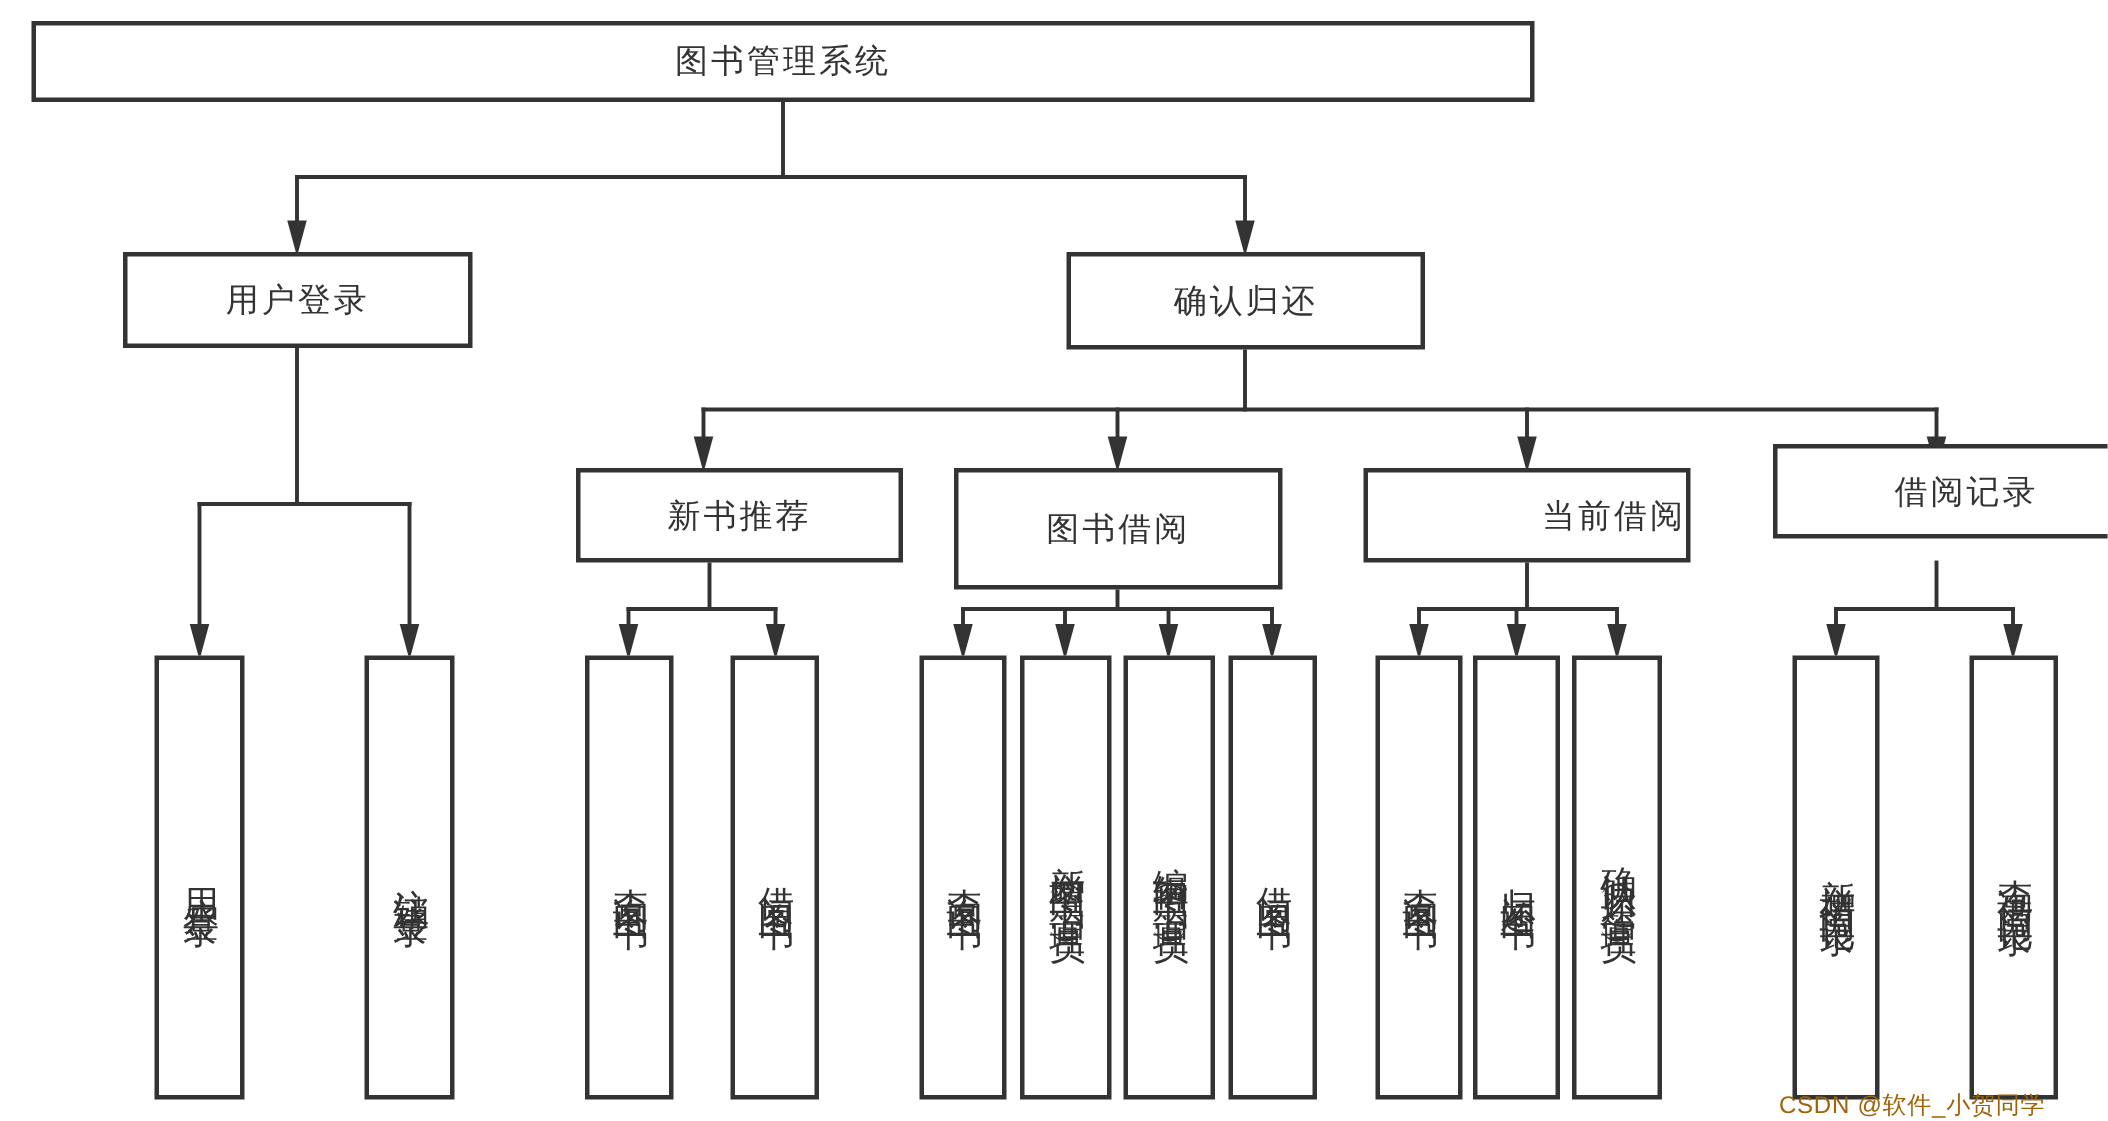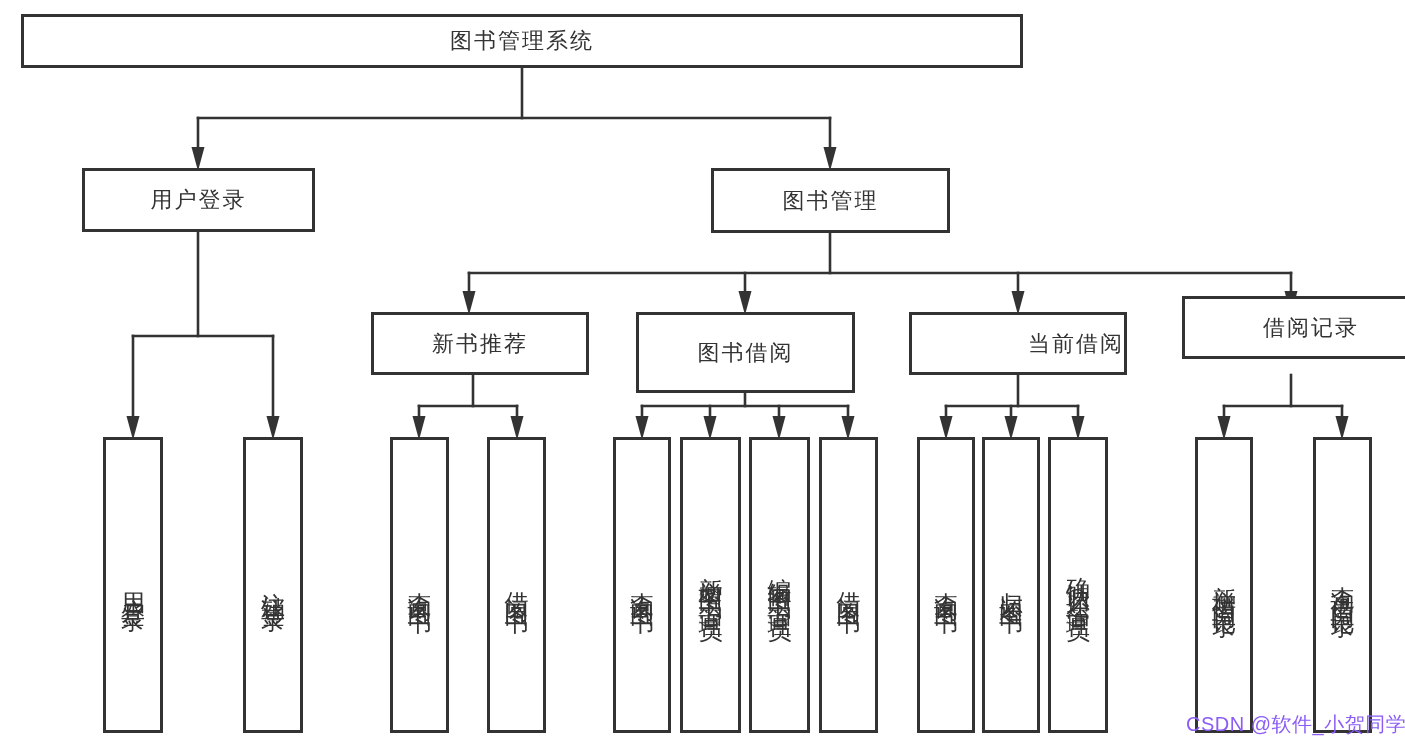--- a/index.html
+++ b/index.html
@@ -15,22 +15,22 @@
     display:flex;align-items:center;justify-content:center;
     color:#333333;
   }
   .hnode{font-size:22px;letter-spacing:2px;white-space:nowrap;}
   .vnode{font-size:24px;}
   .vnode .vtext{
     writing-mode:vertical-rl;text-orientation:mixed;
     letter-spacing:6px;line-height:1;white-space:nowrap;
   }
   #watermark{
-    position:absolute;left:1186px;top:711px;
-    font-size:20px;color:#8b5cf6;letter-spacing:0.5px;white-space:nowrap;
+    position:absolute;left:1186px;top:727px;
+    font-size:16px;color:#a16207;letter-spacing:0.5px;white-space:nowrap;
   }
 </style>
 </head>
 <body>
 
 <div id="stage">
 
   <svg id="connectors" viewBox="0 0 1405 747" xmlns="http://www.w3.org/2000/svg">
       <g>
         <line x1="522" y1="68" x2="522" y2="118" stroke="#333333" stroke-width="2.6" stroke-linecap="square"></line>
@@ -101,24 +101,24 @@
     </svg>
 
   <div class="node hnode" style="left:21px;top:14px;width:1002px;height:54px;">
     <span>图书管理系统</span>
   </div>
 
   <div class="node hnode" style="left:82px;top:168px;width:233px;height:64px;">
     <span>用户登录</span>
   </div>
   <div class="node hnode" style="left:711px;top:168px;width:239px;height:65px;">
-    <span>图书管理</span>
+    <span>确认归还</span>
   </div>
 
-  <div class="node hnode" style="left:371px;top:312px;width:218px;height:63px;">
+  <div class="node hnode" style="left:384px;top:312px;width:218px;height:63px;">
     <span>新书推荐</span>
   </div>
   <div class="node hnode" style="left:636px;top:312px;width:219px;height:81px;">
     <span>图书借阅</span>
   </div>
   <div class="node hnode" style="left:909px;top:312px;width:218px;height:63px;justify-content:flex-end;">
     <span>当前借阅</span>
   </div>
   <div class="node hnode" style="left:1182px;top:296px;width:258px;height:63px;">
     <span>借阅记录</span>

